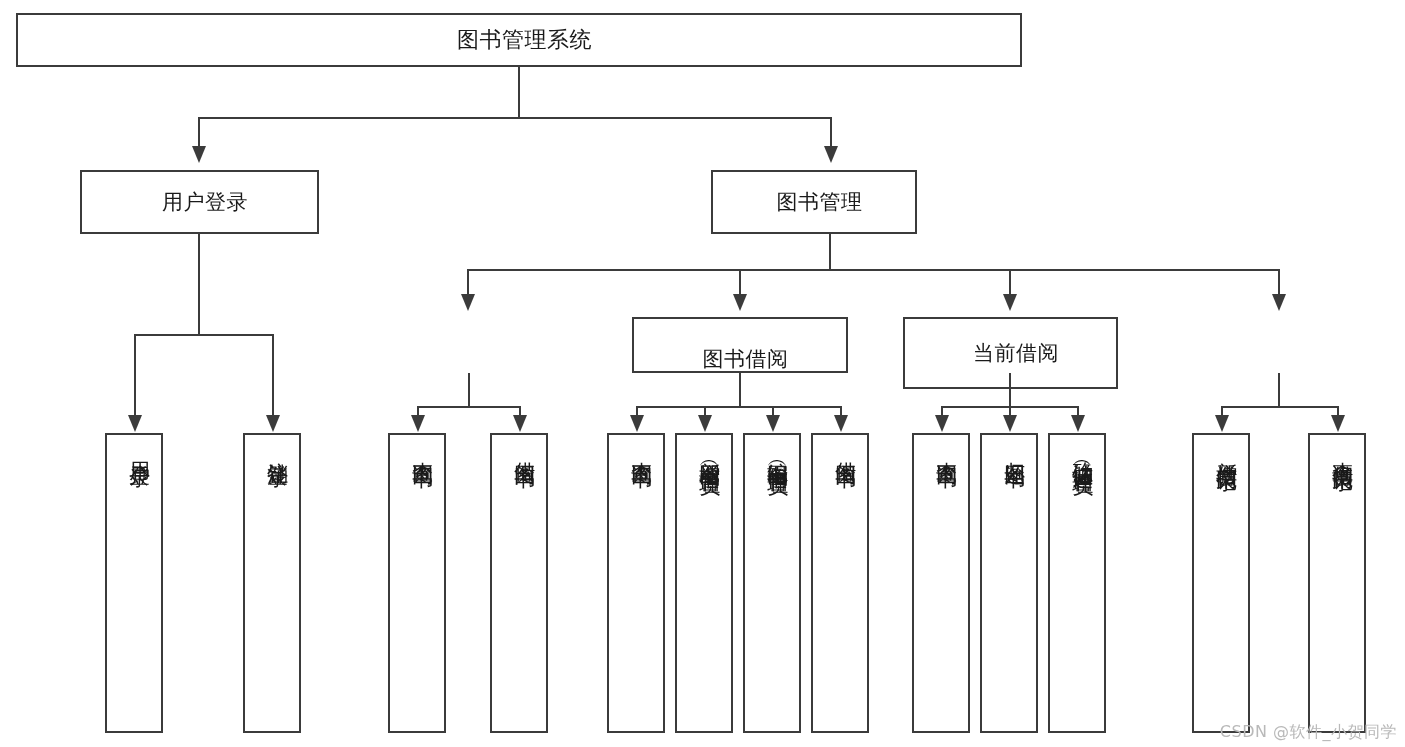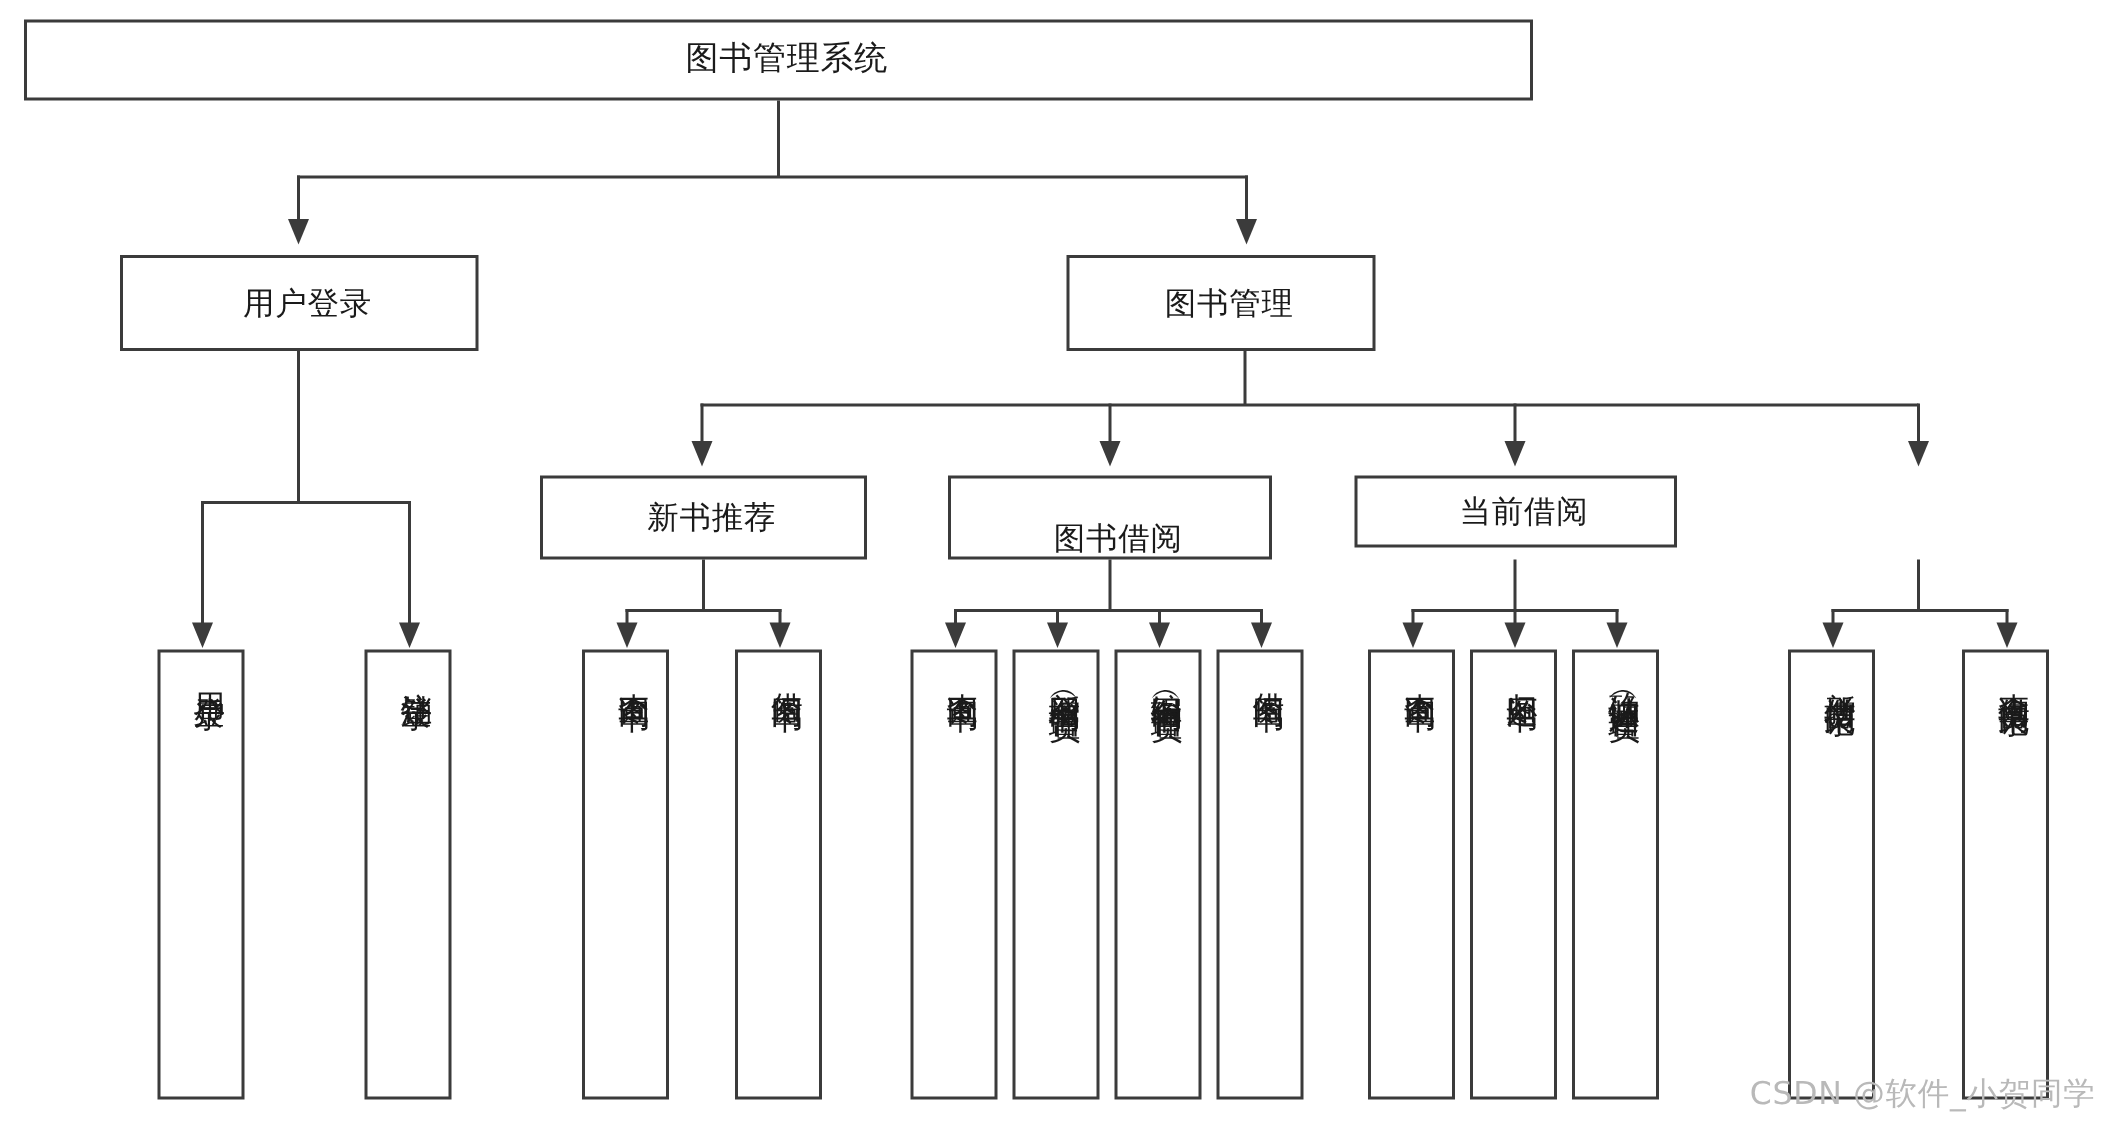--- a/index.html
+++ b/index.html
@@ -69,21 +69,21 @@
     height: 0;
     border-left: 7px solid transparent;
     border-right: 7px solid transparent;
     border-top: 17px solid #3b3b3b;
   }
   
   #watermark {
     position: absolute;
     right: 8px;
     bottom: 4px;
-    font-size: 21px;
+    font-size: 16px;
     color: #b9b9b9;
     letter-spacing: 0.5px;
     white-space: nowrap;
     pointer-events: none;
   }
 </style>
 </head>
 <body>
 
 <div id="canvas">
@@ -125,27 +125,24 @@
 
   <div class="vline" style="left:739px; top:269px; height:26px;"></div>
   <div class="arrow" style="left:733px; top:294px;"></div>
 
   <div class="vline" style="left:1009px; top:269px; height:26px;"></div>
   <div class="arrow" style="left:1003px; top:294px;"></div>
 
   <div class="vline" style="left:1278px; top:269px; height:26px;"></div>
   <div class="arrow" style="left:1272px; top:294px;"></div>
 
-  <div class="node h" style="left:360px; top:317px; width:218px; height:56px;">
-    <span>新书推荐</span>
-  </div>
   <div class="node h" style="left:632px; top:317px; width:216px; height:56px;align-items:flex-end;">
     <span>图书借阅</span>
   </div>
-  <div class="node h" style="left:903px; top:317px; width:215px; height:48px;">
+  <div class="node h" style="left:903px; top:317px; width:215px; height:72px;">
     <span>当前借阅</span>
   </div>
 
   <div class="vline" style="left:468px; top:373px; height:34px;"></div>
   <div class="hline" style="left:417px; top:406px; width:104px;"></div>
   <div class="vline" style="left:417px; top:406px; height:10px;"></div>
   <div class="arrow" style="left:411px; top:415px;"></div>
   <div class="vline" style="left:519px; top:406px; height:10px;"></div>
   <div class="arrow" style="left:513px; top:415px;"></div>
 

